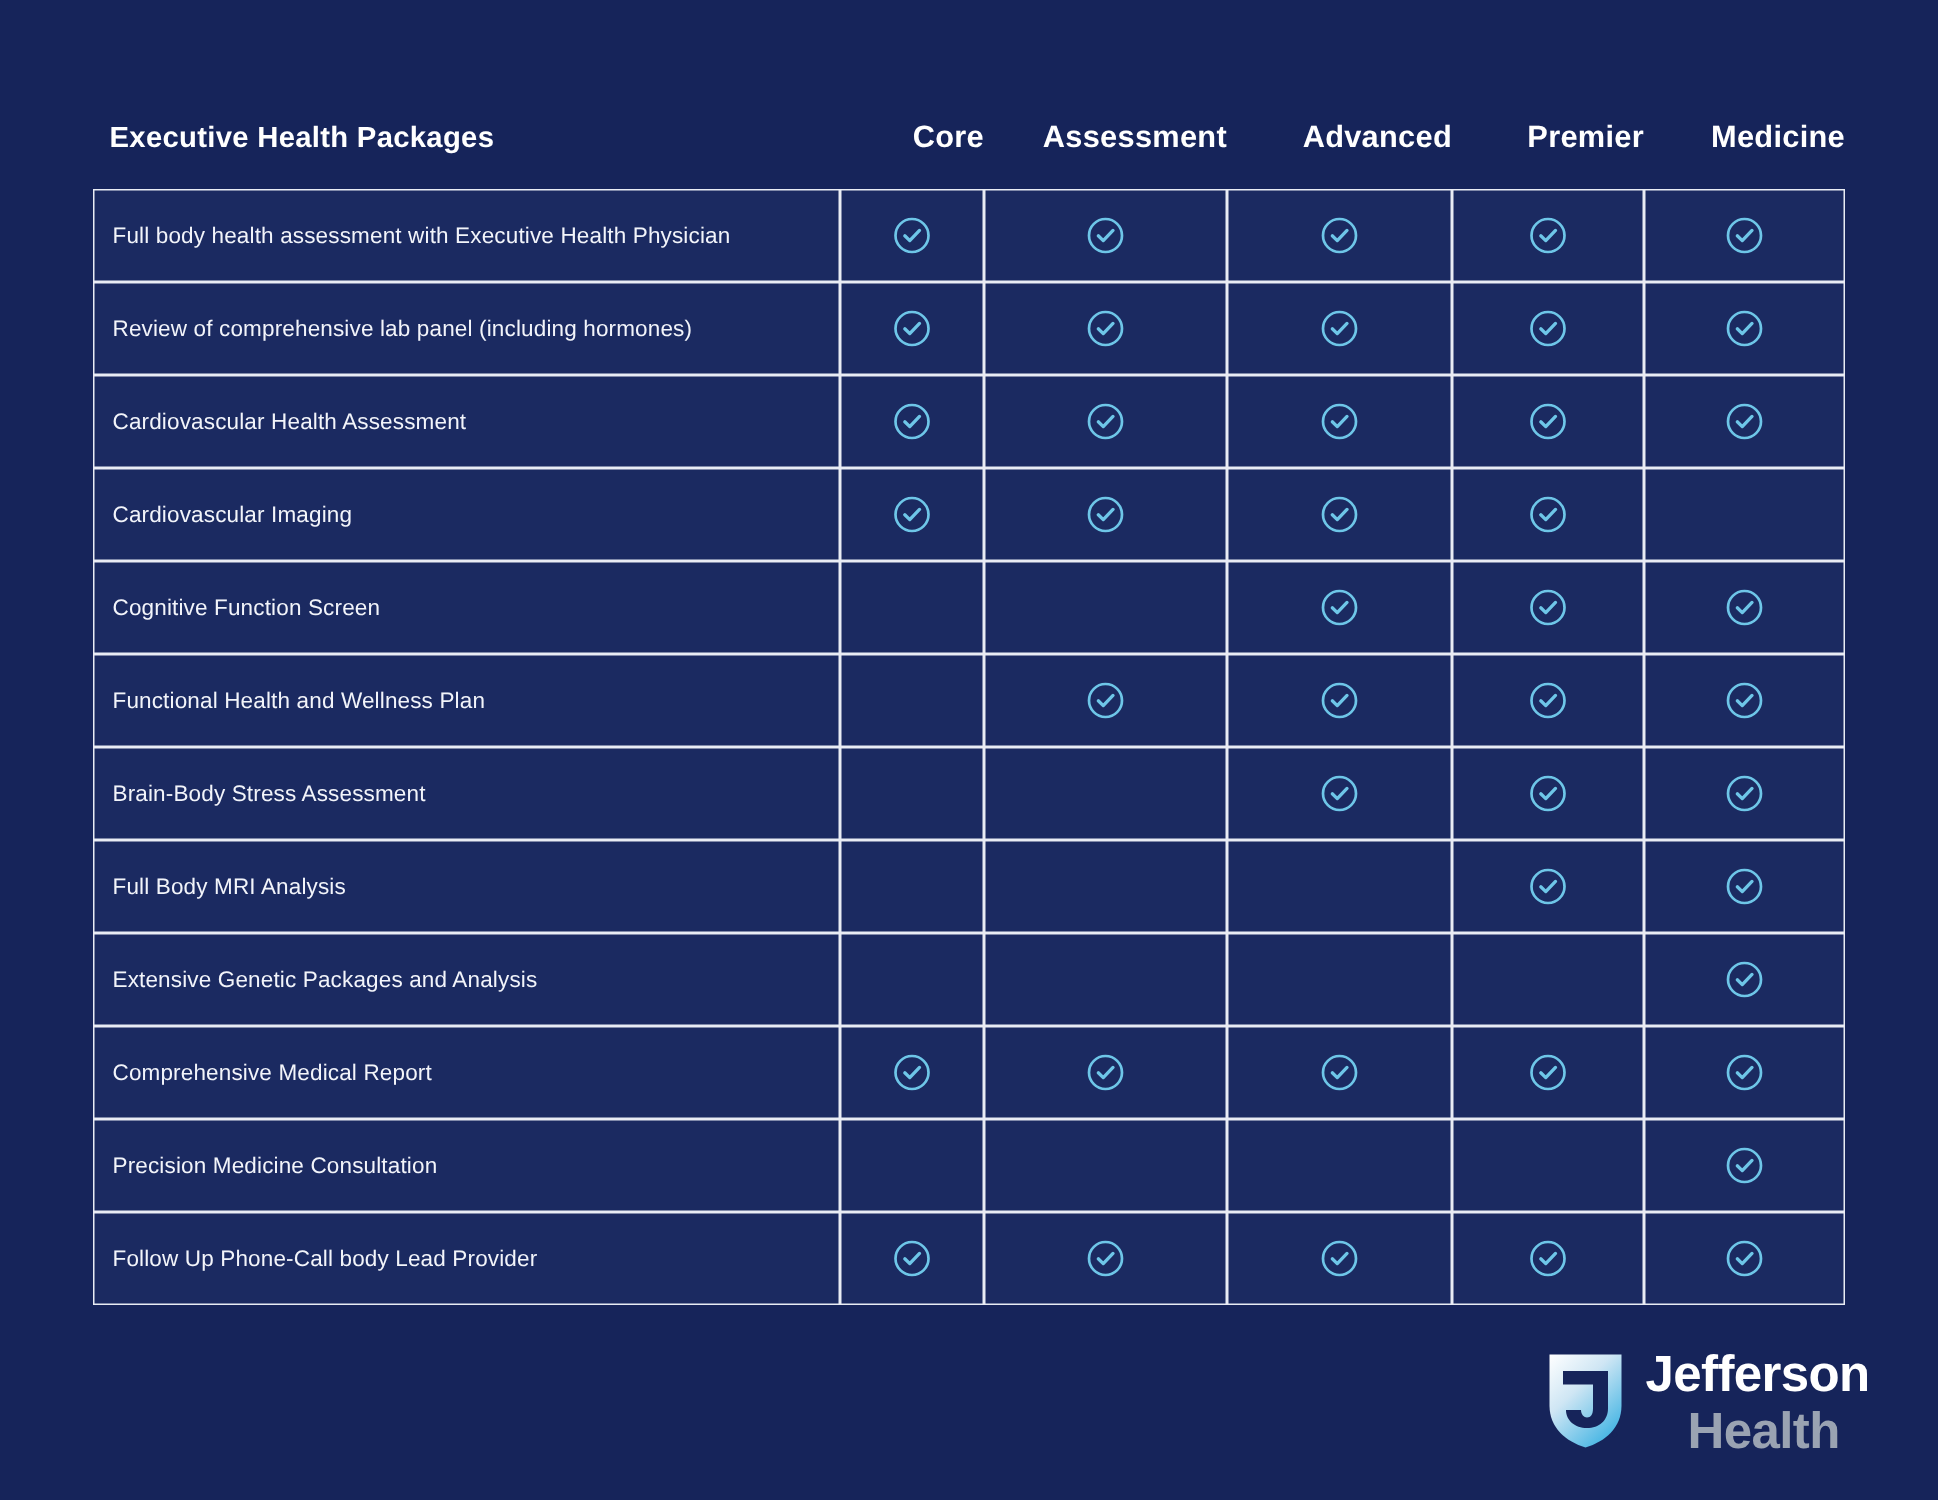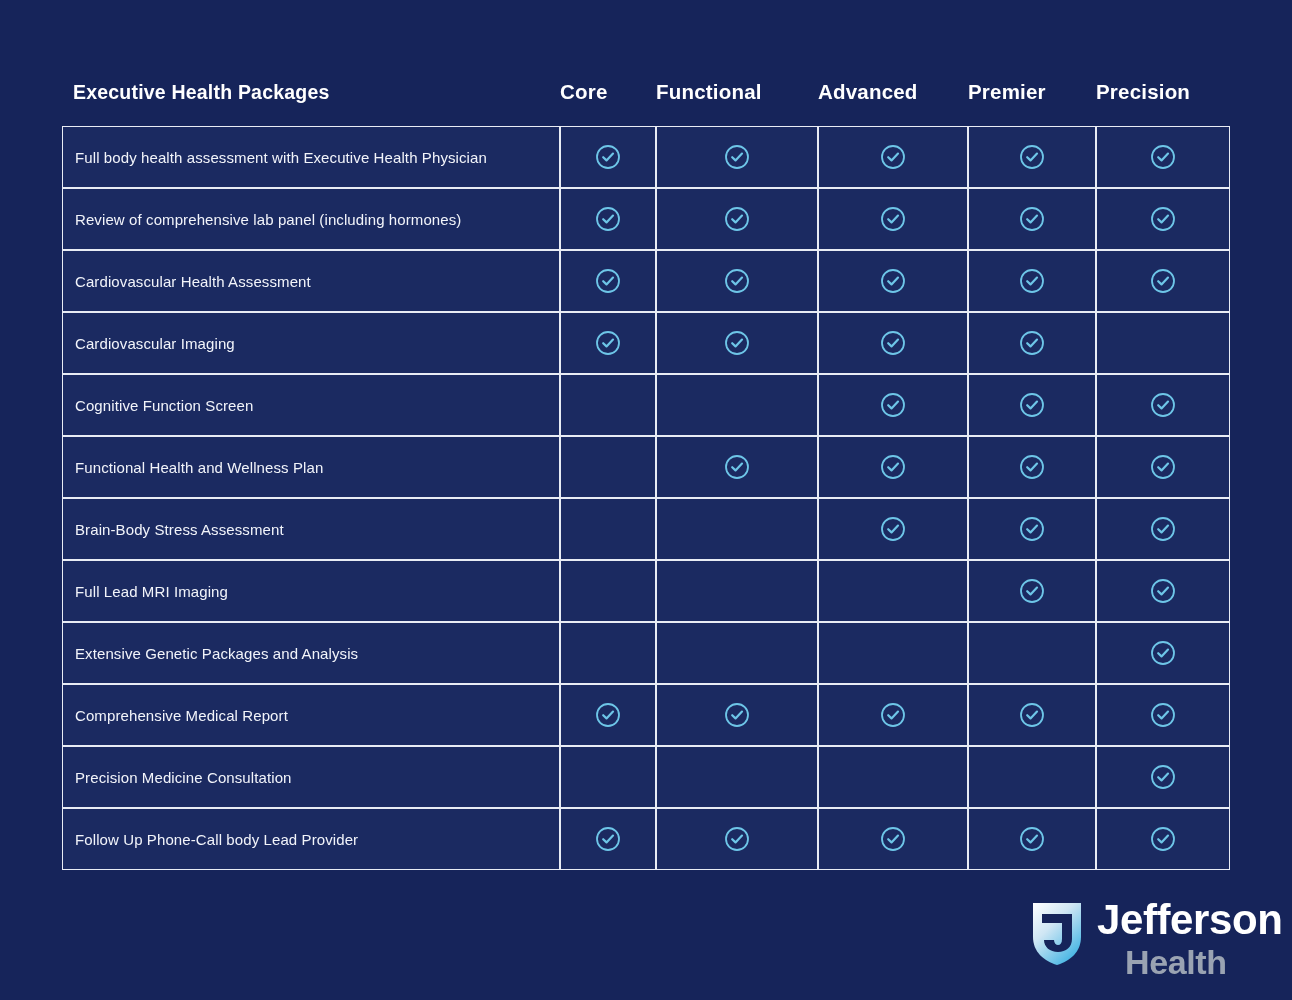--- a/index.html
+++ b/index.html
@@ -46,21 +46,21 @@
     padding: 0 0 22px 0;
     height: 42px;
     vertical-align: bottom;
     border: none;
   }
   thead th.feature-head {
     text-align: left;
     padding-left: 11px;
     font-size: 19.5px;
   }
-  thead th.pkg-head { text-align: left; }
+  thead th.pkg-head { text-align: right; }
 
   tbody td {
     background: #1b2a61;
     border: 1.6px solid #e9ecf4;
     height: 62px;
     vertical-align: middle;
   }
   tbody td.feature {
     color: #f2f4fa;
     font-size: 15px;
@@ -99,21 +99,21 @@
   }
   .logo-text {
     position: absolute;
     left: 66px;
     top: -2px;
     line-height: 1.0;
   }
   .logo-jefferson {
     display: block;
     color: #ffffff;
-    font-size: 42px;
+    font-size: 34px;
     font-weight: bold;
     letter-spacing: -0.4px;
   }
   .logo-health {
     display: block;
     color: #9aa3b2;
     font-size: 34px;
     font-weight: bold;
     letter-spacing: -0.4px;
     margin-top: 4px;
@@ -132,24 +132,24 @@
           <col class="c-core">
           <col class="c-func">
         <col class="c-adv">
           <col class="c-prem">
           <col class="c-prec">
       </colgroup>
       <thead>
         <tr>
           <th class="feature-head">Executive Health Packages</th>
           <th class="pkg-head">Core</th>
-          <th class="pkg-head">Functional</th>
+          <th class="pkg-head">Assessment</th>
           <th class="pkg-head">Advanced</th>
           <th class="pkg-head">Premier</th>
-          <th class="pkg-head">Precision</th>
+          <th class="pkg-head">Medicine</th>
         </tr>
       </thead>
       <tbody id="pkg-body">
           <tr>
             <td class="feature">Full body health assessment with Executive Health Physician</td>
             <td class="mark"><span class="check"><svg viewBox="0 0 26 26" width="26" height="26">
                   <circle cx="13" cy="13" r="11" fill="none" stroke="#6ec6e8" stroke-width="1.8"></circle>
                   <path d="M8.2 13.2 L11.5 16.4 L18 9.6" fill="none" stroke="#6ec6e8" stroke-width="2.2" stroke-linecap="round" stroke-linejoin="round"></path>
                 </svg></span></td>
             <td class="mark"><span class="check"><svg viewBox="0 0 26 26" width="26" height="26">
@@ -283,21 +283,21 @@
             <td class="mark"><span class="check"><svg viewBox="0 0 26 26" width="26" height="26">
                   <circle cx="13" cy="13" r="11" fill="none" stroke="#6ec6e8" stroke-width="1.8"></circle>
                   <path d="M8.2 13.2 L11.5 16.4 L18 9.6" fill="none" stroke="#6ec6e8" stroke-width="2.2" stroke-linecap="round" stroke-linejoin="round"></path>
                 </svg></span></td>
             <td class="mark"><span class="check"><svg viewBox="0 0 26 26" width="26" height="26">
                   <circle cx="13" cy="13" r="11" fill="none" stroke="#6ec6e8" stroke-width="1.8"></circle>
                   <path d="M8.2 13.2 L11.5 16.4 L18 9.6" fill="none" stroke="#6ec6e8" stroke-width="2.2" stroke-linecap="round" stroke-linejoin="round"></path>
                 </svg></span></td>
           </tr>
           <tr>
-            <td class="feature">Full Lead MRI Imaging</td>
+            <td class="feature">Full Body MRI Analysis</td>
             <td class="mark"></td>
             <td class="mark"></td>
             <td class="mark"></td>
             <td class="mark"><span class="check"><svg viewBox="0 0 26 26" width="26" height="26">
                   <circle cx="13" cy="13" r="11" fill="none" stroke="#6ec6e8" stroke-width="1.8"></circle>
                   <path d="M8.2 13.2 L11.5 16.4 L18 9.6" fill="none" stroke="#6ec6e8" stroke-width="2.2" stroke-linecap="round" stroke-linejoin="round"></path>
                 </svg></span></td>
             <td class="mark"><span class="check"><svg viewBox="0 0 26 26" width="26" height="26">
                   <circle cx="13" cy="13" r="11" fill="none" stroke="#6ec6e8" stroke-width="1.8"></circle>
                   <path d="M8.2 13.2 L11.5 16.4 L18 9.6" fill="none" stroke="#6ec6e8" stroke-width="2.2" stroke-linecap="round" stroke-linejoin="round"></path>

